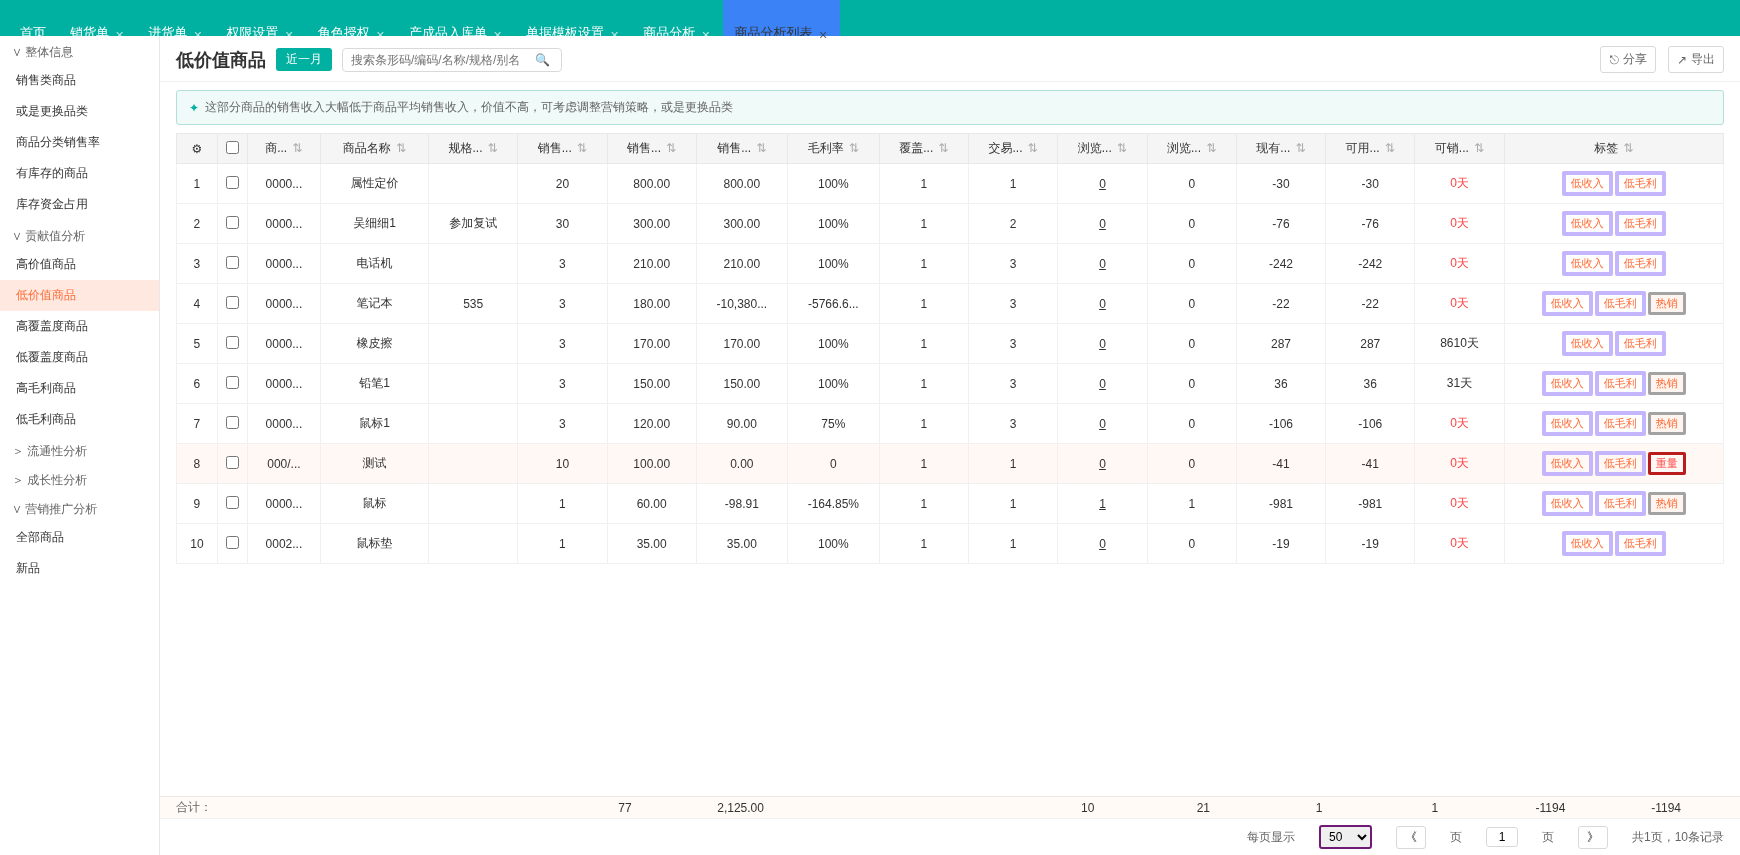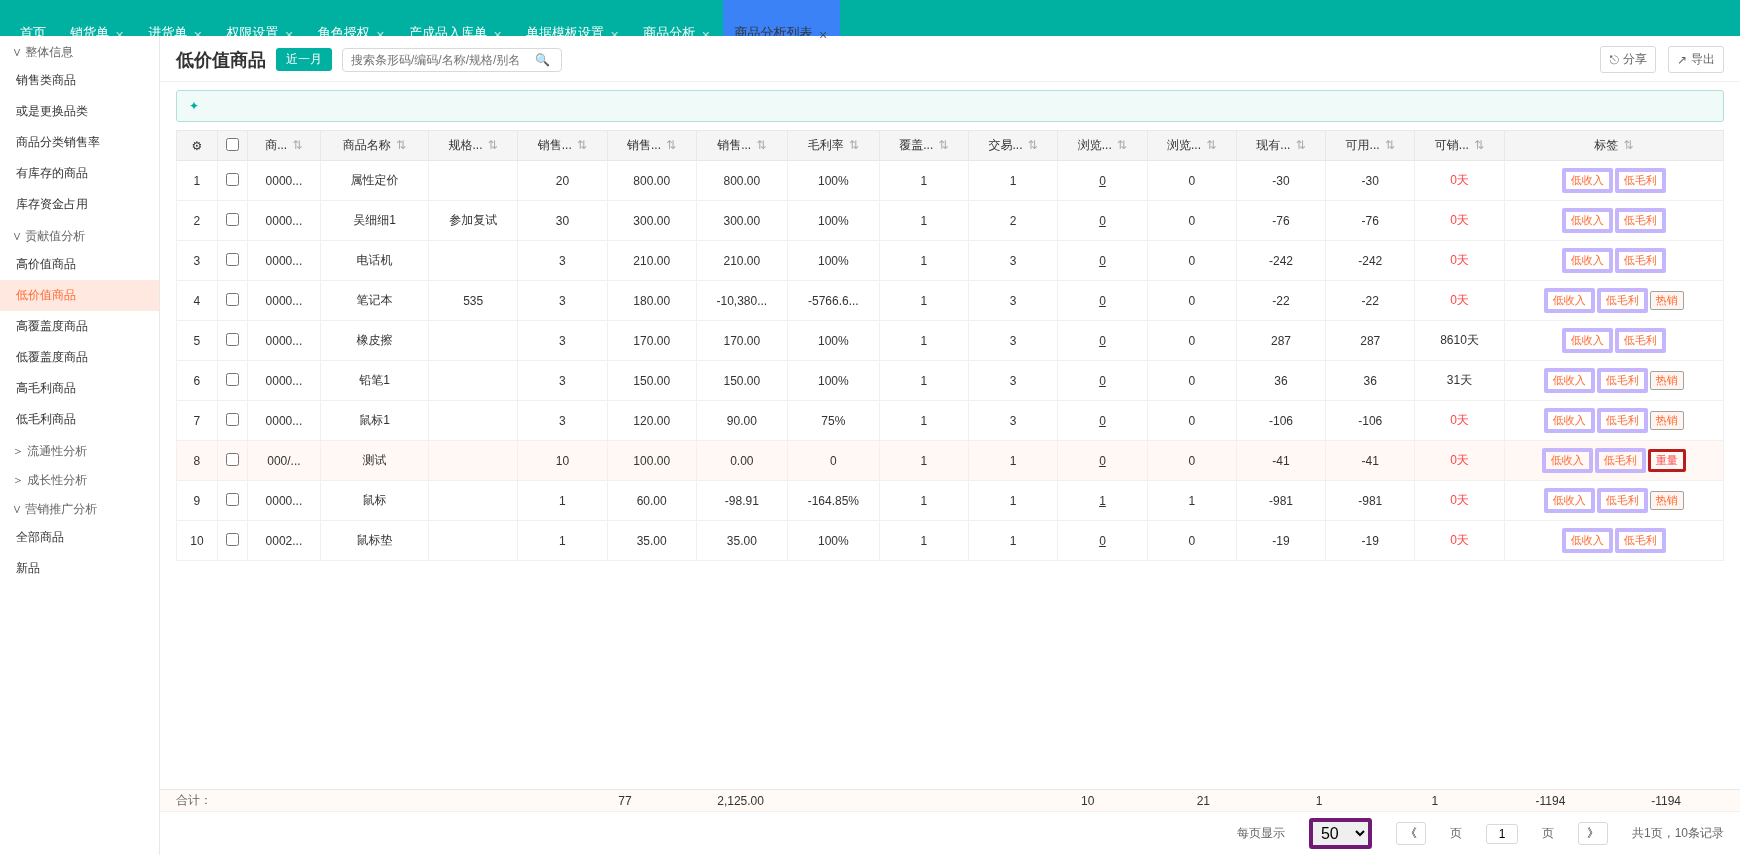--- a/index.html
+++ b/index.html
@@ -178,21 +178,21 @@
 
     .tag {
       display: inline-block;
       padding: 1px 5px;
       border-radius: 2px;
       font-size: 11px;
       margin: 1px;
     }
     .tag-orange { color: #ff6b35; border: 4px solid #c4b5fd; }
     .tag-red { color: #ff4444; border: 3px solid #b91c1c; }
-    .tag-hot { color: #ff6b35; border: 1px solid #a3a3a3; background: #fff5f0; }
+    .tag-hot { color: #ff6b35; border: 3px solid #a3a3a3; background: #fff5f0; }
 
     .underline-link { text-decoration: underline; cursor: pointer; }
 
     
     .table-footer {
       background: #fffaf5;
       border-top: 1px solid #e8e8e8;
       padding: 2px 16px;
       display: flex;
       align-items: center;
@@ -215,24 +215,24 @@
       display: flex;
       align-items: center;
       justify-content: flex-end;
       padding: 6px 16px;
       border-top: 1px solid #f0f0f0;
       gap: 24px;
       background: #fff;
     }
     .pagination-bar span { color: #666; font-size: 12px; }
     .page-size-select {
-      border: 4px solid #701a75;
+      border: 2px solid #701a75;
       border-radius: 3px;
       padding: 2px 4px;
-      font-size: 16px;
+      font-size: 12px;
     }
     .page-btn {
       border: 1px solid #d9d9d9;
       background: #fff;
       padding: 2px 8px;
       cursor: pointer;
       border-radius: 3px;
       font-size: 12px;
     }
     .page-btn:disabled { color: #ccc; cursor: default; }
@@ -341,20 +341,21 @@
         </button>
         <button class="action-btn">
           <span>↗</span>
           <span>导出</span>
         </button>
       </div>
     </div>
 
     <div class="info-bar">
       <span class="info-icon">✦</span>
+      <span>这部分商品的销售收入大幅低于商品平均销售收入，价值不高，可考虑调整营销策略，或是更换品类</span>
     </div>
 
     <div class="table-area">
       <table>
         <thead>
           <tr>
             <th>⚙</th>
             <th class="checkbox-cell"><input type="checkbox" style=""></th>
             <th>商... <span class="sort-icon">⇅</span></th>
             <th>商品名称 <span class="sort-icon">⇅</span></th>

